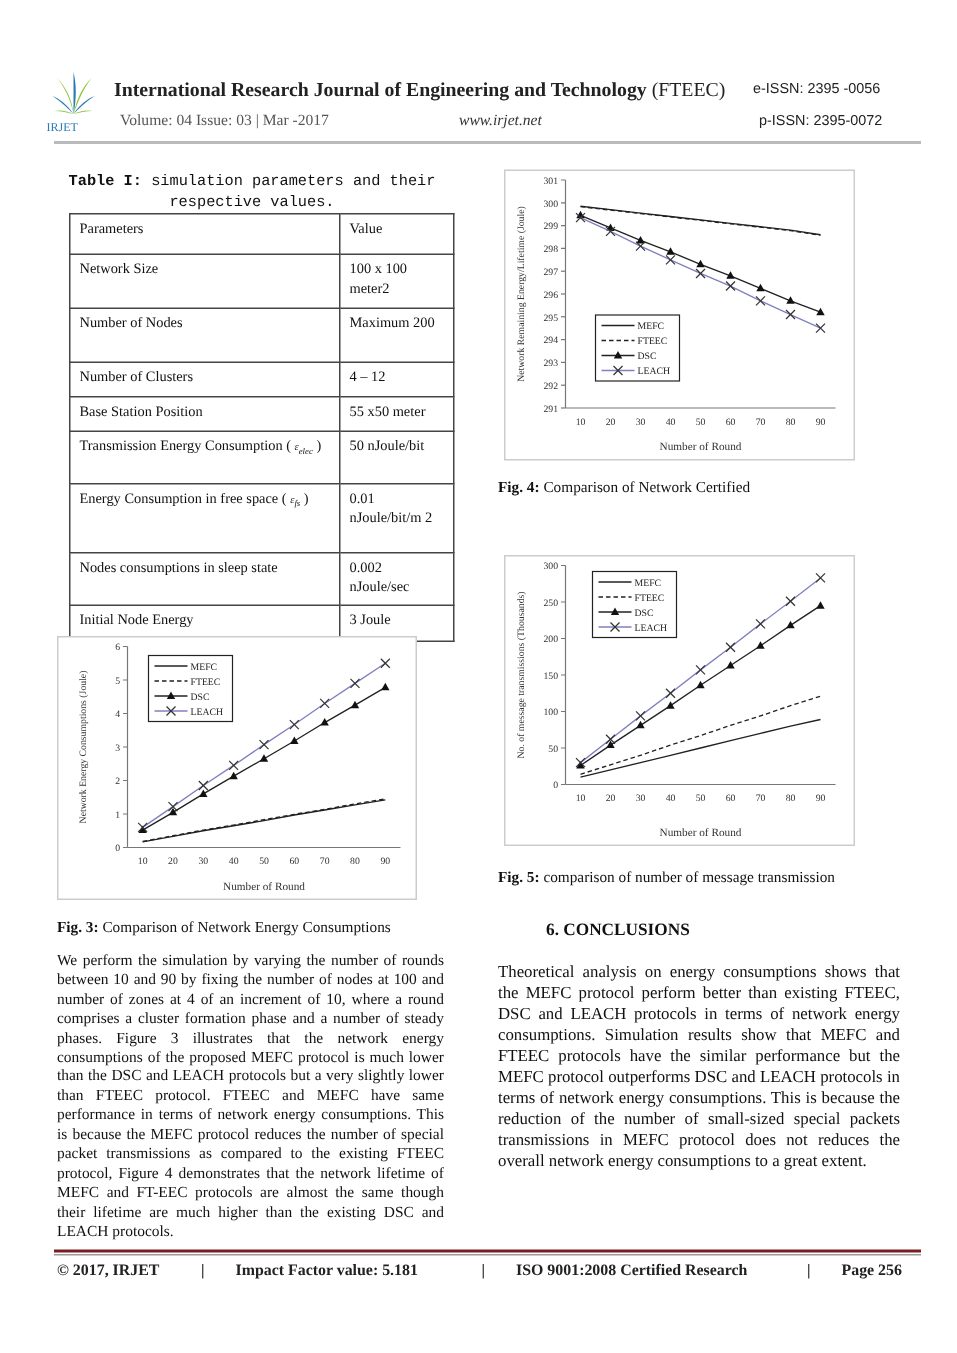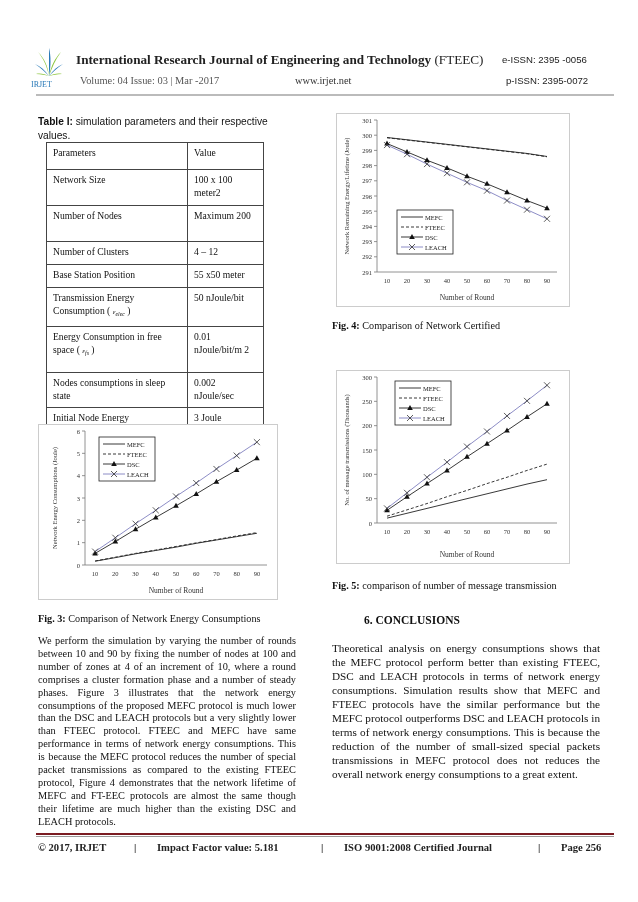--- a/index.html
+++ b/index.html
@@ -3,27 +3,27 @@
 <meta charset="utf-8">
 <style>
   * { box-sizing: border-box; margin: 0; padding: 0; }
   body { width: 638px; height: 902px; background: #fff; font-family: "DejaVu Serif", "Liberation Serif", serif; color: #111; position: relative; overflow: hidden; }
   .abs { position: absolute; }
   .hdr-logo { left: 34px; top: 46px; width: 30px; height: 46px; }
   .hdr-title { left: 76px; top: 52px; font-family: "Liberation Serif", serif; font-size: 13.2px; font-weight: bold; color: #222; white-space: nowrap; }
   .hdr-title .light { font-weight: normal; }
   .hdr-eissn { left: 502px; top: 54px; font-family: "Liberation Sans", sans-serif; font-size: 9.6px; color: #222; white-space: nowrap; }
   .hdr-vol { left: 80px; top: 75px; font-family: "Liberation Serif", serif; font-size: 10.4px; color: #555; white-space: nowrap; }
-  .hdr-url { left: 295px; top: 75px; font-family: "Liberation Serif", serif; font-size: 10.4px; color: #333; }
+  .hdr-url { left: 306px; top: 75px; font-family: "Liberation Serif", serif; font-size: 10.4px; color: #333; font-style: italic; }
   .hdr-pissn { left: 506px; top: 75px; font-family: "Liberation Sans", sans-serif; font-size: 9.6px; color: #222; white-space: nowrap; }
   .hdr-rule { left: 36px; top: 94px; width: 578px; height: 2px; background: #bbb; }
 
-  .tbl-caption { left: 38px; top: 115px; width: 260px; font-family: Liberation Sans, sans-serif; font-size: 10.2px; line-height: 14px; }
+  .tbl-caption { left: 38px; top: 115px; width: 260px; font-family: Liberation Mono, monospace; font-size: 10.2px; line-height: 14px; text-align: center; }
   .tbl-caption b { font-weight: bold; }
-  table.params { position: absolute; left: 46px; top: 142px; width: 218px; border-collapse: collapse; font-family: "Liberation Serif", serif; font-size: 9.6px; line-height: 13px; }
+  table.params { position: absolute; left: 46px; top: 142px; width: 257px; border-collapse: collapse; font-family: "Liberation Serif", serif; font-size: 9.6px; line-height: 13px; }
   table.params td { border: 1px solid #444; vertical-align: top; padding: 3px 6px 5px 6px; }
   table.params td.v { width: 76px; }
   .sub { font-style: italic; font-size: 7px; }
 
   .chart { position: absolute; background: #fff; border: 1px solid #ccc; }
   .chart svg { display: block; }
 
   .figcap { font-family: "Liberation Serif", serif; font-size: 10.2px; white-space: nowrap; }
   .figcap b { font-weight: bold; }
   .para { font-family: "Liberation Serif", serif; font-size: 10.3px; line-height: 12.9px; text-align: justify; }
@@ -343,15 +343,15 @@
 
 <div class="abs section-h" style="left:332px;top:614px;">6. CONCLUSIONS</div>
 <div class="abs para para-r" style="left:332px;top:641px;width:268px;">Theoretical analysis on energy consumptions shows that the MEFC protocol perform better than existing FTEEC, DSC and LEACH protocols in terms of network energy consumptions. Simulation results show that MEFC and FTEEC protocols have the similar performance but the MEFC protocol outperforms DSC and LEACH protocols in terms of network energy consumptions. This is because the reduction of the number of small-sized special packets transmissions in MEFC protocol does not reduces the overall network energy consumptions to a great extent.</div>
 
 <div class="abs ftr-rule1"></div>
 <div class="abs ftr-rule2"></div>
 <div class="abs ftr" style="left:38px;">© 2017, IRJET</div>
 <div class="abs ftr" style="left:134px;">|</div>
 <div class="abs ftr" style="left:157px;">Impact Factor value: 5.181</div>
 <div class="abs ftr" style="left:321px;">|</div>
-<div class="abs ftr" style="left:344px;">ISO 9001:2008 Certified Journal</div>
+<div class="abs ftr" style="left:344px;">ISO 9001:2008 Certified Research</div>
 <div class="abs ftr" style="left:538px;">|</div>
 <div class="abs ftr" style="left:561px;">Page 256</div>
 
 </body></html>

